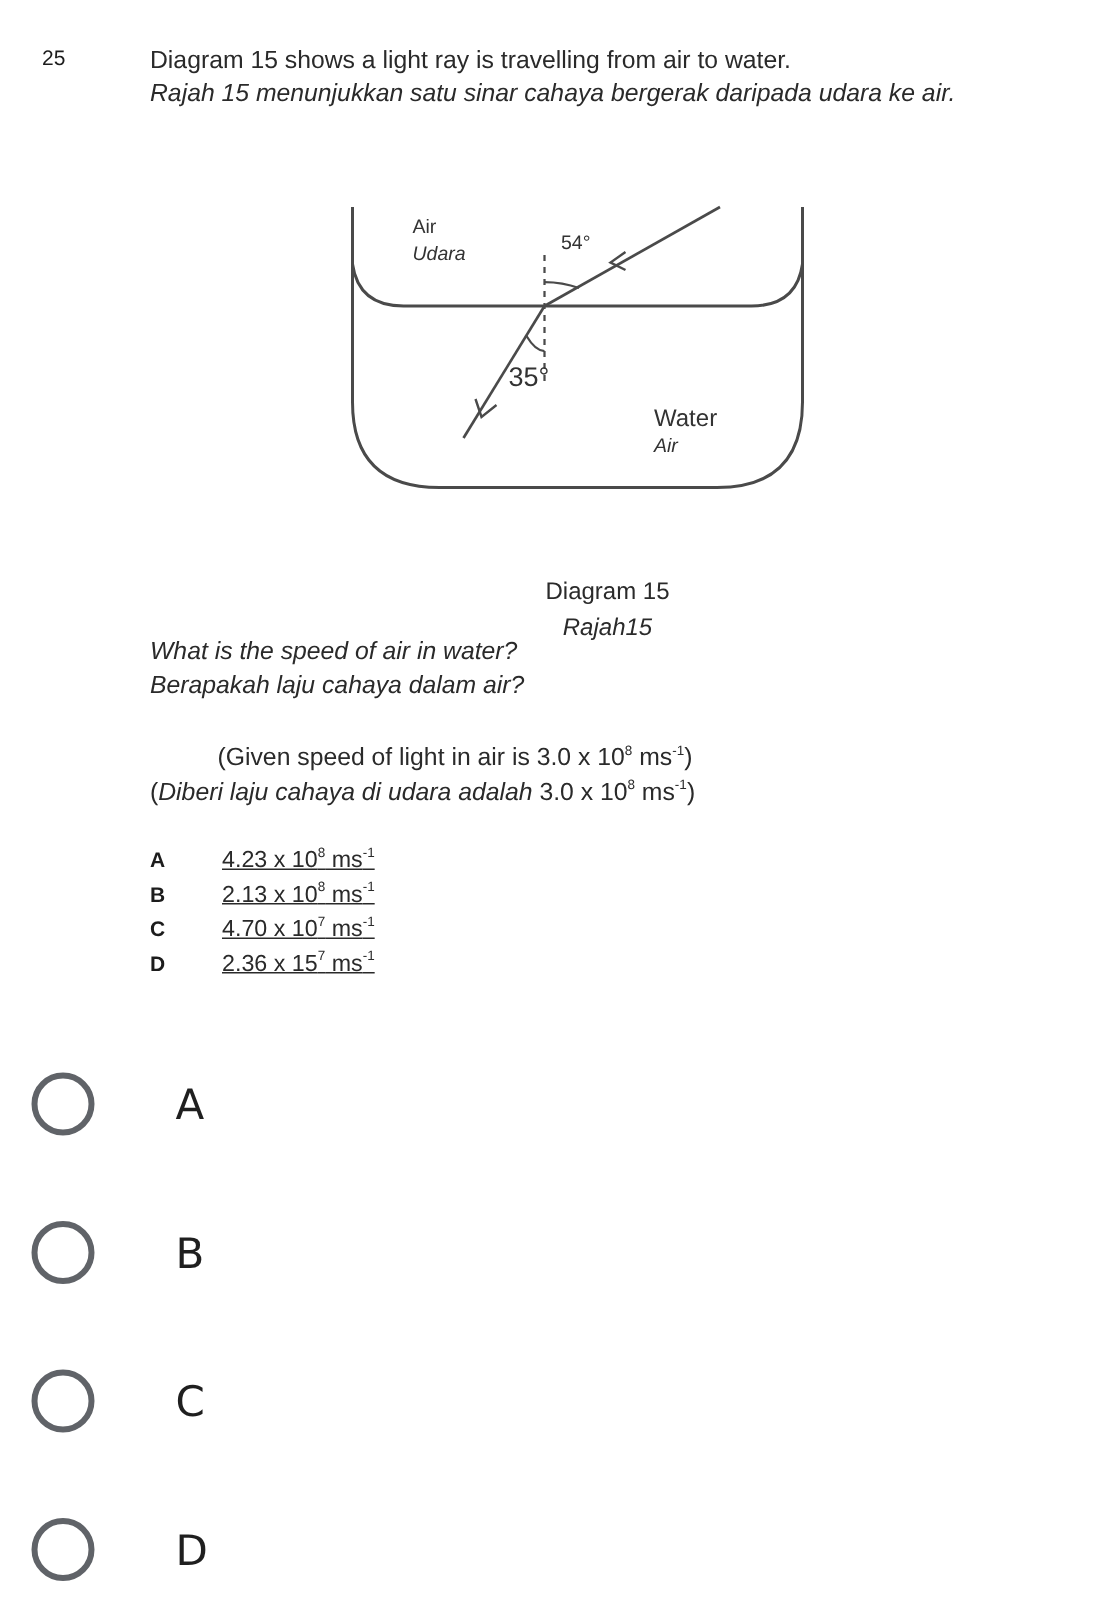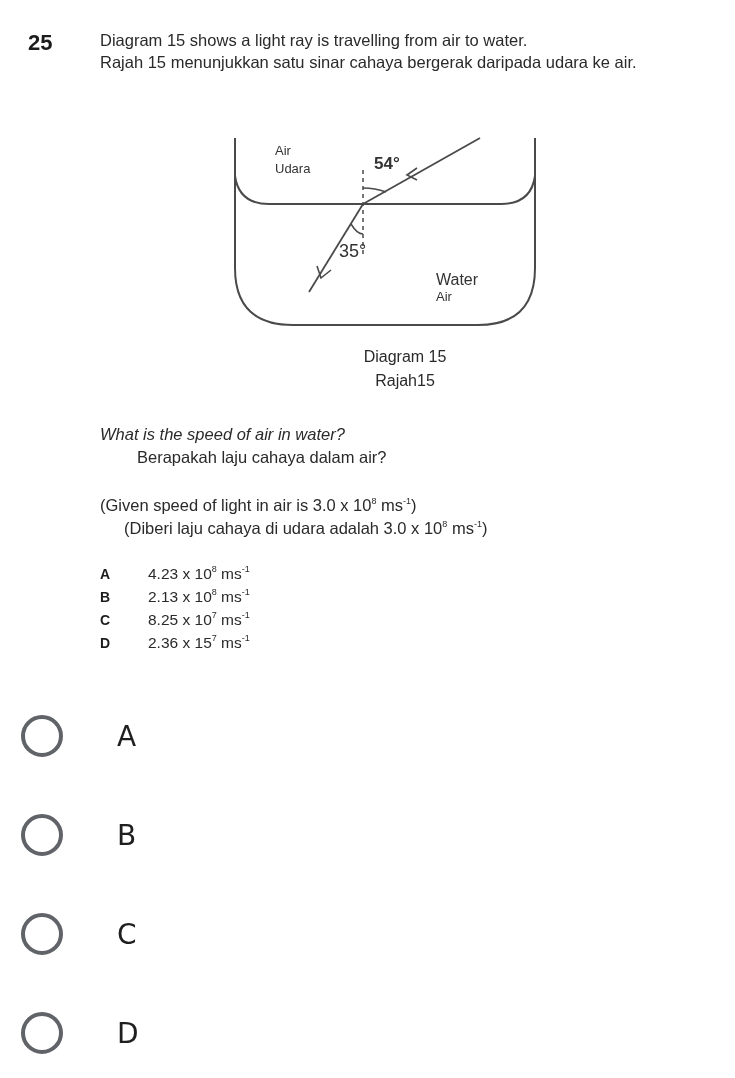--- a/index.html
+++ b/index.html
@@ -1,26 +1,26 @@
 <!DOCTYPE html>
 <html><head>
 <meta charset="utf-8">
 <style>
   html, body { margin: 0; padding: 0; background: #ffffff; }
   body { width: 735px; height: 1078px; position: relative; overflow: hidden; font-family: "Liberation Sans", sans-serif; color: #222; }
   .abs { position: absolute; }
-  .qnum { left: 28px; top: 30px; font-weight: bold; font-size: 22px; color: #1c1c1c; }
+  .qnum { left: 28px; top: 30px; font-weight: normal; font-size: 14px; color: #1c1c1c; }
   .stem { left: 100px; font-size: 16.5px; color: #2a2a2a; line-height: 20px; white-space: nowrap; }
-  .it { }
-  .caption { font-size: 16px; color: #2a2a2a; text-align: center; width: 200px; left: 305px; }
+  .it { font-style: italic; }
+  .caption { font-size: 16px; color: #2a2a2a; text-align: center; width: 200px; left: 305px; margin-top: 38px; }
   .diagram { left: 223px; top: 125px; }
   .opts { left: 100px; top: 565px; }
   .opt-row { display: flex; align-items: baseline; height: 23px; }
   .opt-letter { width: 48px; font-weight: bold; font-size: 14px; color: #1c1c1c; }
-  .opt-val { font-size: 15.5px; color: #2a2a2a; white-space: nowrap; }
+  .opt-val { font-size: 15.5px; color: #2a2a2a; white-space: nowrap; text-decoration: underline; }
   sup { font-size: 9px; vertical-align: 7px; line-height: 0; }
   .choice { left: 18px; width: 300px; height: 60px; display: flex; align-items: center; cursor: pointer; }
   .radio { width: 42px; height: 42px; border: 4.5px solid #606368; border-radius: 50%; box-sizing: border-box; margin-left: 3px; }
   .choice-label { margin-left: 54px; font-size: 28px; color: #1f1f1f; font-family: "DejaVu Sans", sans-serif; font-weight: normal; }
 </style>
 </head>
 <body>
 
 <div class="abs qnum">25</div>
 <div class="abs stem" style="top:30px;">Diagram 15 shows a light ray is travelling from air to water.</div>
@@ -44,48 +44,48 @@
 
       <path d="M334 266 L338 278 L348 270" stroke-width="1.6"></path>
 
       <path d="M380 188 Q392 188 403 192" stroke-width="1.5"></path>
 
       <path d="M368 224 Q374 234 380 234" stroke-width="1.5"></path>
     </g>
   </svg>
   <div class="abs" style="left:52px; top:18px; font-size:13px; color:#333;">Air</div>
   <div class="abs it" style="left:52px; top:36px; font-size:13px; color:#333;text-align:center;">Udara</div>
-  <div class="abs" style="left:151px; top:29px; font-size:17px; color:#333;font-weight:bold;">54°</div>
+  <div class="abs" style="left:151px; top:29px; font-size:13px; color:#333;">54°</div>
   <div class="abs" style="left:116px; top:116px; font-size:18px; color:#333;">35°</div>
   <div class="abs" style="left:213px; top:146px; font-size:16px; color:#333;">Water</div>
   <div class="abs it" style="left:213px; top:164px; font-size:13px; color:#333;">Air</div>
 </div>
 
 <div class="abs caption" style="top:348px;">Diagram 15</div>
 <div class="abs caption it" style="top:372px;">Rajah15</div>
 
 <div class="abs stem" style="top:424px;font-style:italic;">What is the speed of air in water?</div>
-<div class="abs stem it" style="top:447px;margin-left:37px;">Berapakah laju cahaya dalam air?</div>
+<div class="abs stem it" style="top:447px;">Berapakah laju cahaya dalam air?</div>
 
-<div class="abs stem" style="top:495px;"><span>(Given speed of light in air is 3.0 x 10</span><sup>8</sup><span> ms</span><sup>-1</sup><span>)</span></div>
+<div class="abs stem" style="top:495px;margin-left:45px;"><span>(Given speed of light in air is 3.0 x 10</span><sup>8</sup><span> ms</span><sup>-1</sup><span>)</span></div>
 
-<div class="abs stem" style="top:518px;margin-left:24px;"><span>(</span><span class="it">Diberi laju cahaya di udara adalah</span><span> 3.0 x 10</span><sup>8</sup><span> ms</span><sup>-1</sup><span>)</span></div>
+<div class="abs stem" style="top:518px;"><span>(</span><span class="it">Diberi laju cahaya di udara adalah</span><span> 3.0 x 10</span><sup>8</sup><span> ms</span><sup>-1</sup><span>)</span></div>
 
 <div class="abs opts">
   <div class="opt-row">
     <span class="opt-letter">A</span>
     <span class="opt-val"><span>4.23 x 10</span><sup>8</sup><span> ms</span><sup>-1</sup></span>
   </div>
   <div class="opt-row">
     <span class="opt-letter">B</span>
     <span class="opt-val"><span>2.13 x 10</span><sup>8</sup><span> ms</span><sup>-1</sup></span>
   </div>
   <div class="opt-row">
     <span class="opt-letter">C</span>
-    <span class="opt-val"><span>8.25 x 10</span><sup>7</sup><span> ms</span><sup>-1</sup></span>
+    <span class="opt-val"><span>4.70 x 10</span><sup>7</sup><span> ms</span><sup>-1</sup></span>
   </div>
   <div class="opt-row">
     <span class="opt-letter">D</span>
     <span class="opt-val"><span>2.36 x 15</span><sup>7</sup><span> ms</span><sup>-1</sup></span>
   </div>
 </div>
 
 <div class="abs choice" style="top:706px;">
   <div class="radio"></div>
   <span class="choice-label">A</span>

